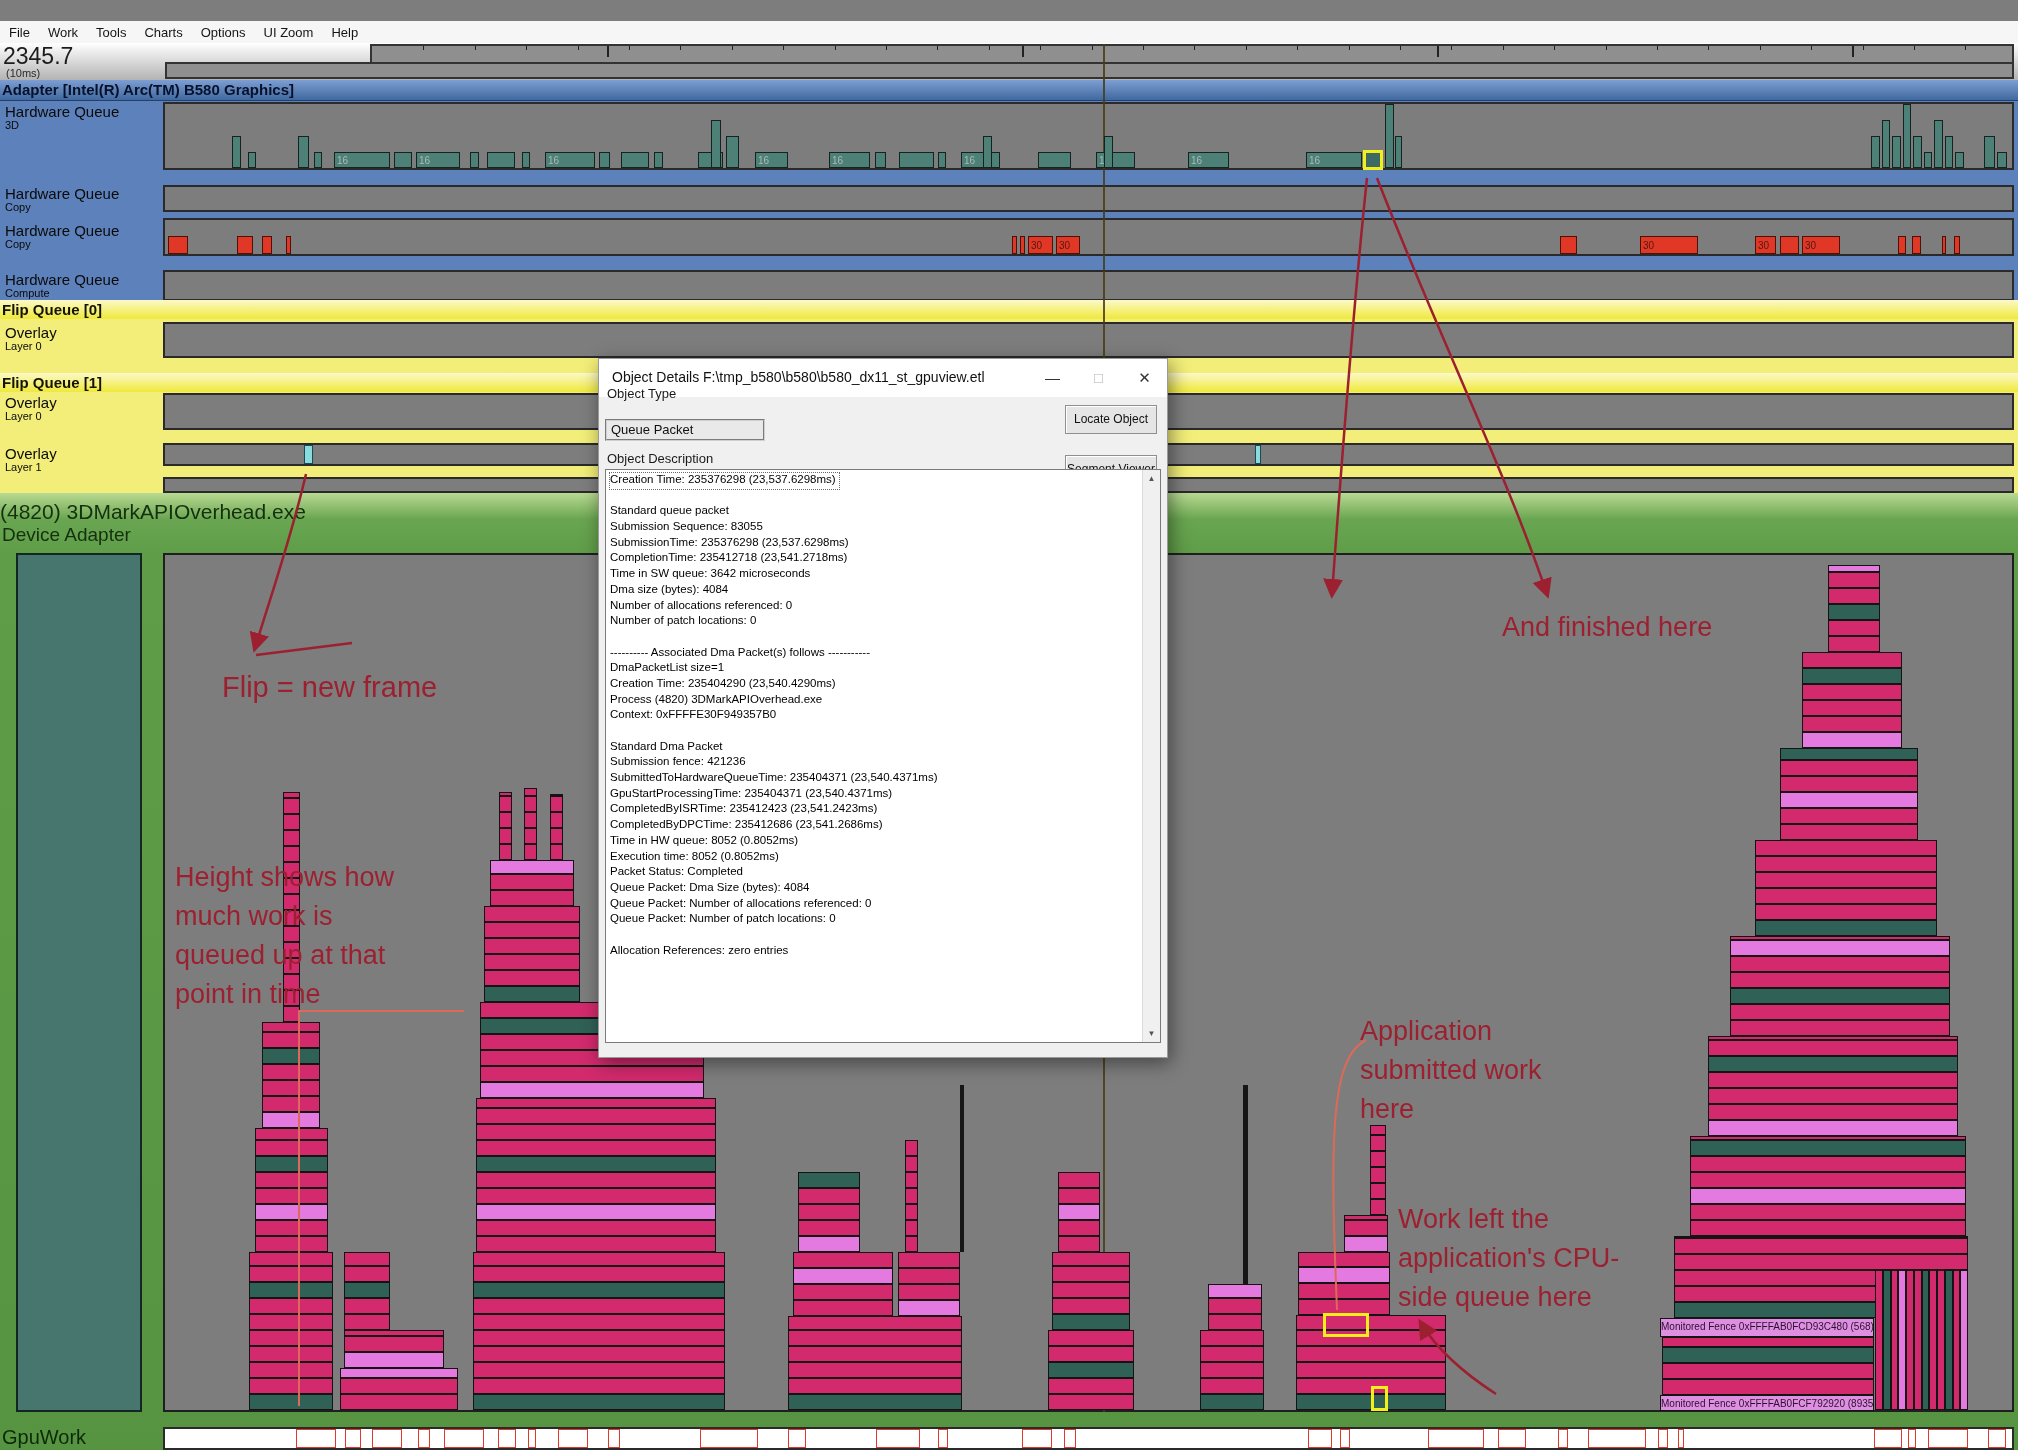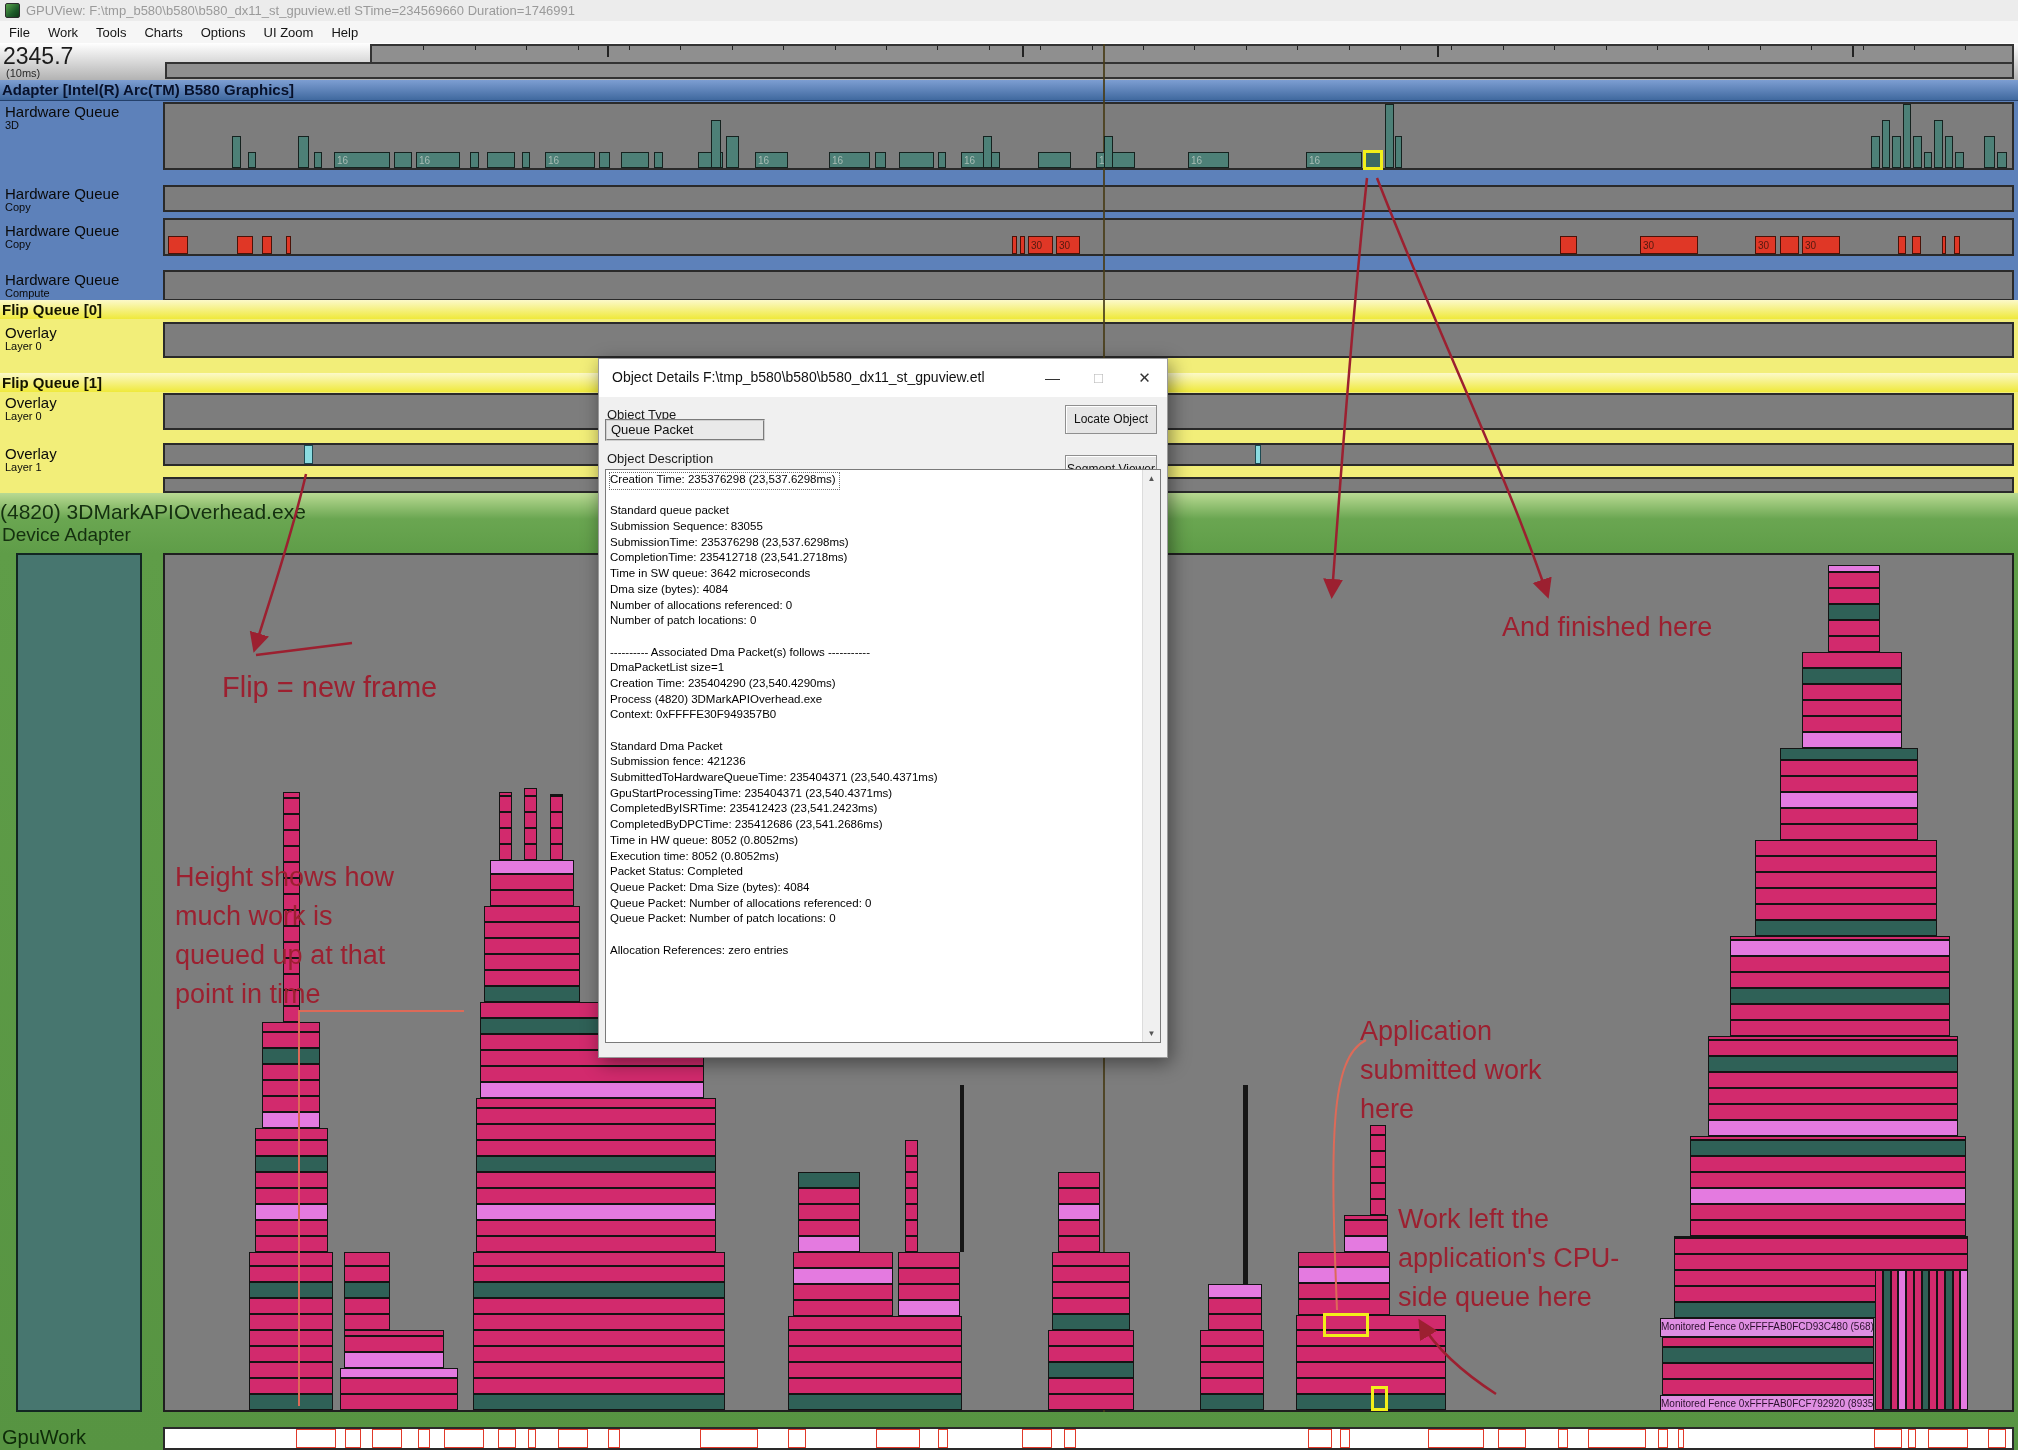--- a/index.html
+++ b/index.html
@@ -80,24 +80,20 @@
   
   .ann{position:absolute;color:#9c2030;font-size:27px;line-height:39px;z-index:18;white-space:nowrap;}
   svg.overlay{position:absolute;left:0;top:0;z-index:15;pointer-events:none;}
   .flipblk{position:absolute;box-sizing:border-box;background:#8adbe0;border:1px solid #1d4a52;}
 </style>
 </head>
 <body>
 
 <div id="screen">
 
-  <div class="titlebar">
-    <span class="appicon"></span>
-    <span class="titletext">GPUView: F:\tmp_b580\b580\b580_dx11_st_gpuview.etl STime=234569660 Duration=1746991</span>
-  </div>
 
   <div class="menubar" id="menubar">
       <span>File</span>
       <span>Work</span>
       <span>Tools</span>
       <span>Charts</span>
       <span>Options</span>
       <span>UI Zoom</span>
       <span>Help</span>
     </div>
@@ -592,21 +588,21 @@
     <div>here</div>
   </div>
 
   <div class="dialog">
     <div class="dtitle">
       <span class="txt">Object Details F:\tmp_b580\b580\b580_dx11_st_gpuview.etl</span>
       <span class="capbtn" style="right:92px;">—</span>
       <span class="capbtn" style="right:46px;color:#b5b5b5;">□</span>
       <span class="capbtn" style="right:0;">✕</span>
     </div>
-    <div class="dlabel" style="left:8px;top:48px;">Object Type</div>
+    <div class="dlabel" style="left:8px;top:27px;">Object Type</div>
     <div class="dfield">Queue Packet</div>
     <div class="dlabel" style="left:8px;top:92px;">Object Description</div>
     <div class="dbtn" style="top:46px;">Locate Object</div>
     <div class="dbtn" style="top:96px;">Segment Viewer</div>
     <div class="ddesc">
       <div class="lines" id="desclines"><div class="sel">Creation Time: 235376298 (23,537.6298ms)</div><br><div> </div><div>Standard queue packet</div><div>Submission Sequence: 83055</div><div>SubmissionTime: 235376298 (23,537.6298ms)</div><div>CompletionTime: 235412718 (23,541.2718ms)</div><div>Time in SW queue: 3642 microseconds</div><div>Dma size (bytes): 4084</div><div>Number of allocations referenced: 0</div><div>Number of patch locations: 0</div><div> </div><div>---------- Associated Dma Packet(s) follows -----------</div><div>DmaPacketList size=1</div><div>Creation Time: 235404290 (23,540.4290ms)</div><div>Process (4820) 3DMarkAPIOverhead.exe</div><div>Context: 0xFFFFE30F949357B0</div><div> </div><div>Standard Dma Packet</div><div>Submission fence: 421236</div><div>SubmittedToHardwareQueueTime: 235404371 (23,540.4371ms)</div><div>GpuStartProcessingTime: 235404371 (23,540.4371ms)</div><div>CompletedByISRTime: 235412423 (23,541.2423ms)</div><div>CompletedByDPCTime: 235412686 (23,541.2686ms)</div><div>Time in HW queue: 8052 (0.8052ms)</div><div>Execution time: 8052 (0.8052ms)</div><div>Packet Status: Completed</div><div>Queue Packet: Dma Size (bytes): 4084</div><div>Queue Packet: Number of allocations referenced: 0</div><div>Queue Packet: Number of patch locations: 0</div><div> </div><div>Allocation References: zero entries</div></div>
       <div class="sbar">
         <div class="a" style="top:0;">▲</div>
         <div class="a" style="bottom:0;top:auto;">▼</div>
       </div>

